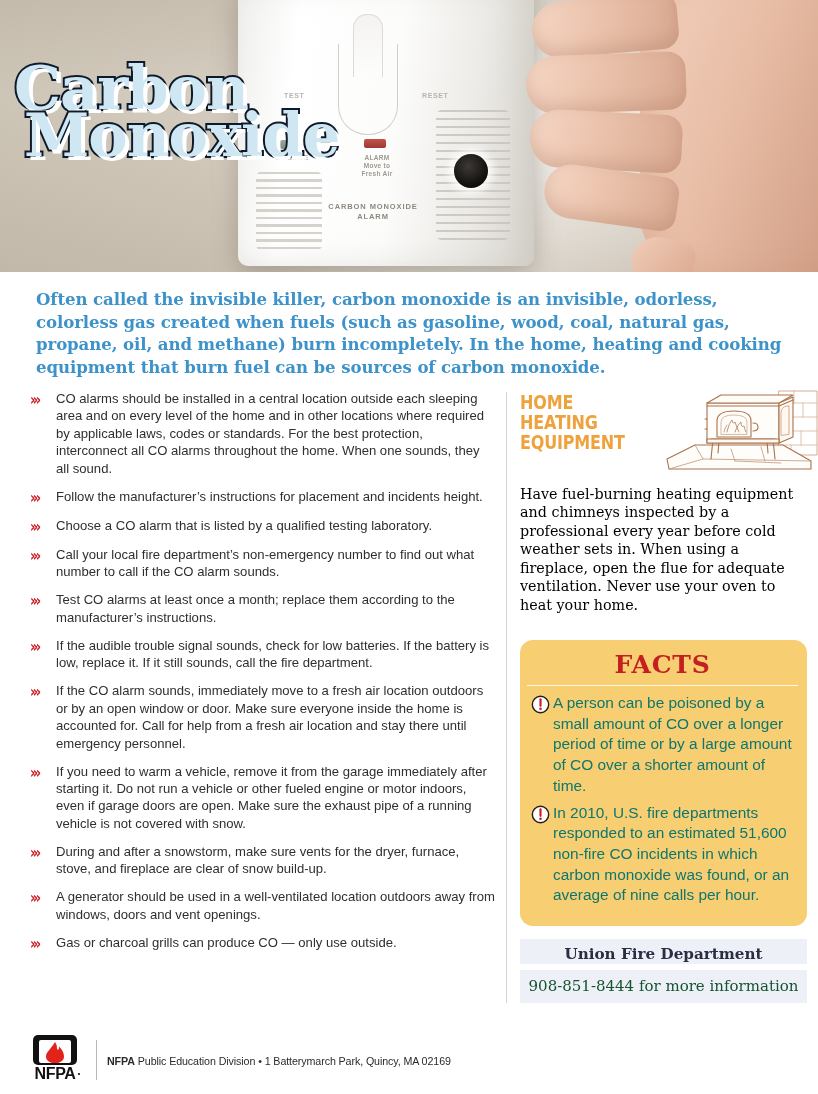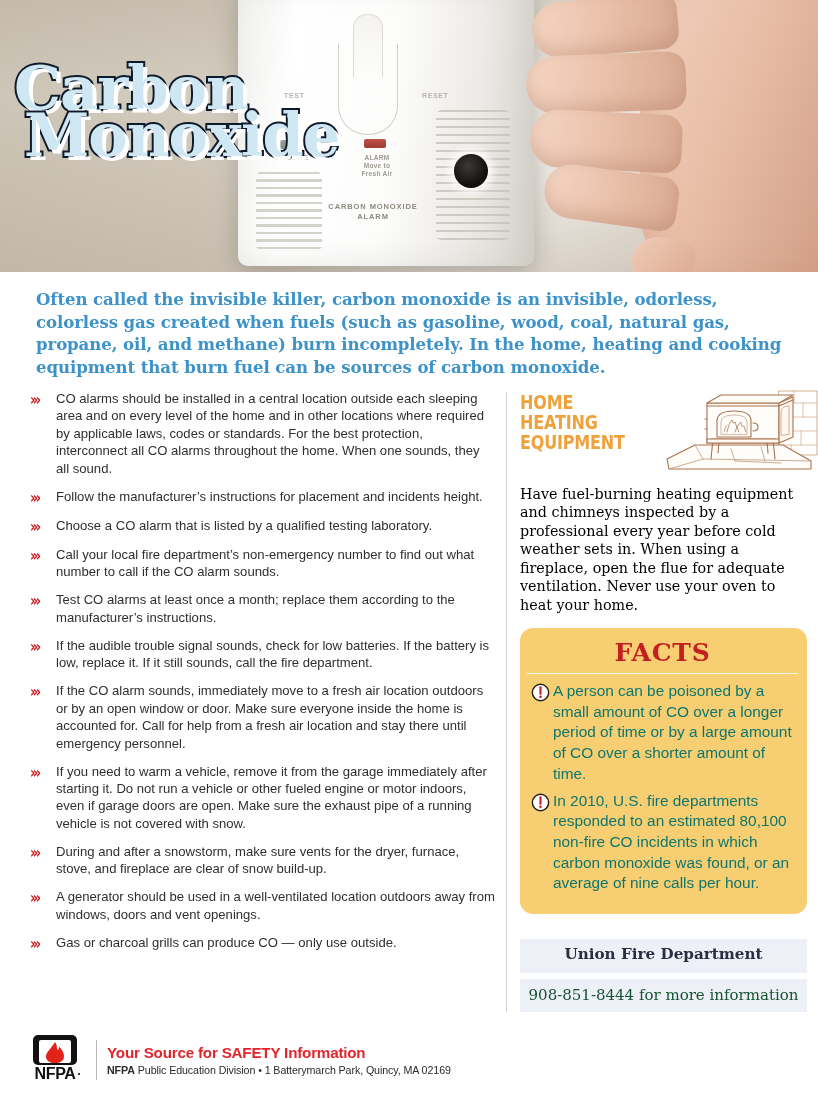--- a/index.html
+++ b/index.html
@@ -295,21 +295,21 @@
   .heat-body {
     font-family: "DejaVu Serif", serif;
     font-size: 14.3px;
     line-height: 1.29;
     color: #000000;
     margin-top: 6px;
   }
 
   
   .facts {
-    margin-top: 14px;
+    margin-top: 26px;
     background: #f7cf72;
     border-radius: 13px;
     padding: 9px 13px 14px 11px;
   }
   .facts-title {
     text-align: center;
     font-family: "DejaVu Serif", serif;
     font-weight: 700;
     font-size: 25px;
     color: #c3201f;
@@ -333,28 +333,28 @@
   .fact-text {
     flex: 1;
     font-family: "Liberation Sans", sans-serif;
     font-size: 15.4px;
     line-height: 1.345;
     color: #0f766e;
   }
 
   
   .dept-name {
-    margin-top: 25px;
+    margin-top: 13px;
     background: #eef0f8;
     text-align: center;
     font-family: "DejaVu Serif", serif;
     font-weight: 700;
     font-size: 15.2px;
     color: #2a2e42;
-    padding: 6px 0 10px;
+    padding: 6px 0 1px;
   }
   .dept-phone {
     margin-top: 6px;
     background: #eef0f8;
     text-align: center;
     font-family: "DejaVu Serif", serif;
     font-size: 15px;
     color: #14532d;
     padding: 7px 0 8px;
   }
@@ -545,21 +545,21 @@
                 <circle cx="10" cy="14.6" r="1.35" fill="#cc2027"></circle>
               </svg></span>
             <span class="fact-text">A person can be poisoned by a small amount of CO over a longer period of time or by a large amount of CO over a shorter amount of time.</span>
           </div>
           <div class="fact-item">
             <span class="fact-icon"><svg width="19" height="19" viewBox="0 0 20 20">
                 <circle cx="10" cy="10" r="8.6" fill="#ffffff" stroke="#231f16" stroke-width="1.5"></circle>
                 <path d="M10 4.6 L10 11.4" stroke="#cc2027" stroke-width="2.3" stroke-linecap="round"></path>
                 <circle cx="10" cy="14.6" r="1.35" fill="#cc2027"></circle>
               </svg></span>
-            <span class="fact-text">In 2010, U.S. fire departments responded to an estimated 80,100 non-fire CO incidents in which carbon monoxide was found, or an average of nine calls per hour.</span>
+            <span class="fact-text">In 2010, U.S. fire departments responded to an estimated 51,600 non-fire CO incidents in which carbon monoxide was found, or an average of nine calls per hour.</span>
           </div>
         </div>
     </div>
 
     <div class="dept-name">Union Fire Department</div>
     <div class="dept-phone">908-851-8444 for more information</div>
   </div>
 </div>
 
 <div class="footer">
@@ -567,16 +567,15 @@
     <svg width="56" height="48" viewBox="0 0 56 48">
       <rect x="3" y="1" width="44" height="30" rx="5" fill="#111111"></rect>
       <rect x="9" y="6" width="32" height="23" rx="2" fill="#ffffff"></rect>
       <path d="M25 8 c3 4 1 6 3 8 c1.2-1.2 1-2.4 1-3.6 c3 3 5 6.4 5 10 c0 4-3.4 6.6-9 6.6 c-5.6 0-9-2.6-9-6.6 c0-4.4 5-7.4 9-14.4 z" fill="#e2231a"></path>
       <text x="25" y="45" font-family="Liberation Sans, sans-serif" font-size="16" font-weight="700" fill="#111111" text-anchor="middle" letter-spacing="-.4">NFPA</text>
       <circle cx="49" cy="40" r="1.1" fill="#111111"></circle>
     </svg>
   </div>
   <div class="foot-sep"></div>
   <div class="foot-txt">
-    <div class="foot-line1">Your Source for SAFETY Information</div>
     <div class="foot-line2"><b>NFPA</b><span> Public Education Division • 1 Batterymarch Park, Quincy, MA  02169</span></div>
   </div>
 </div>
 
 </body></html>

